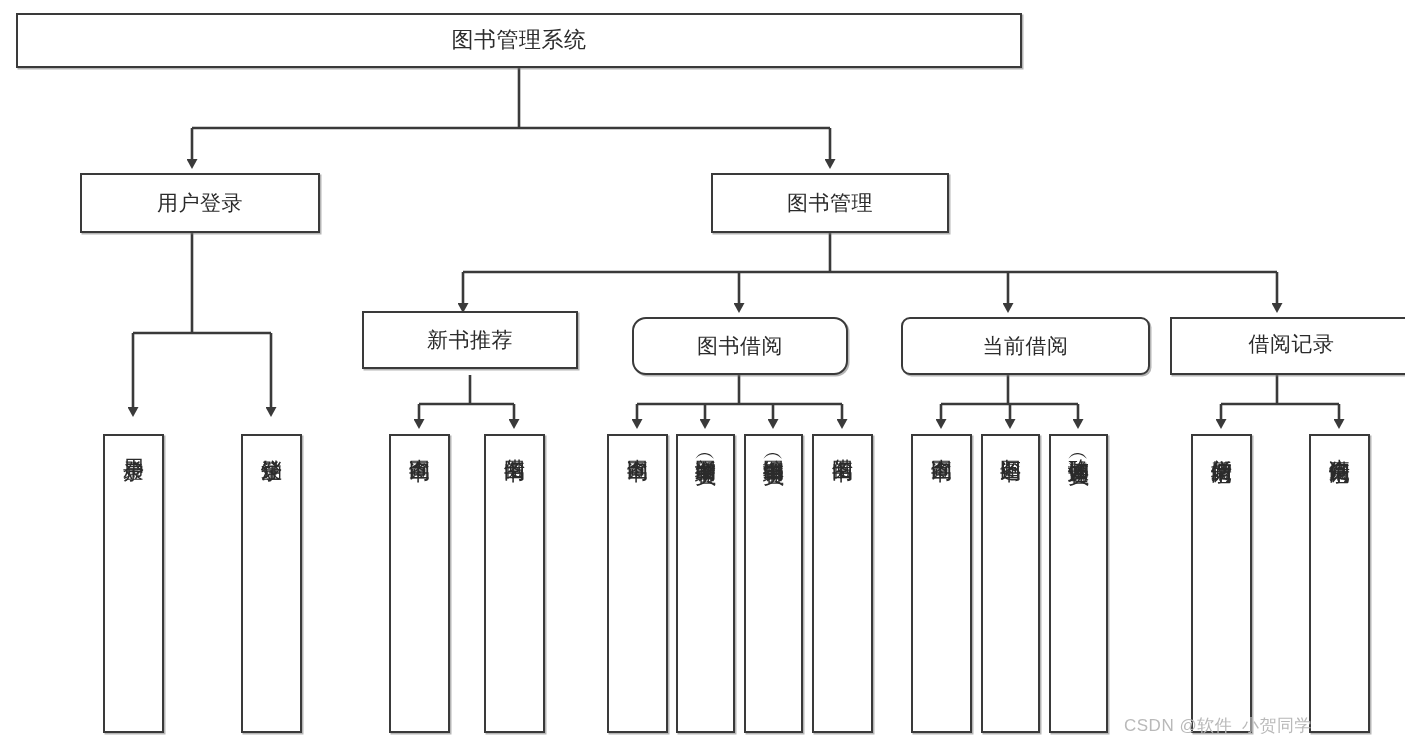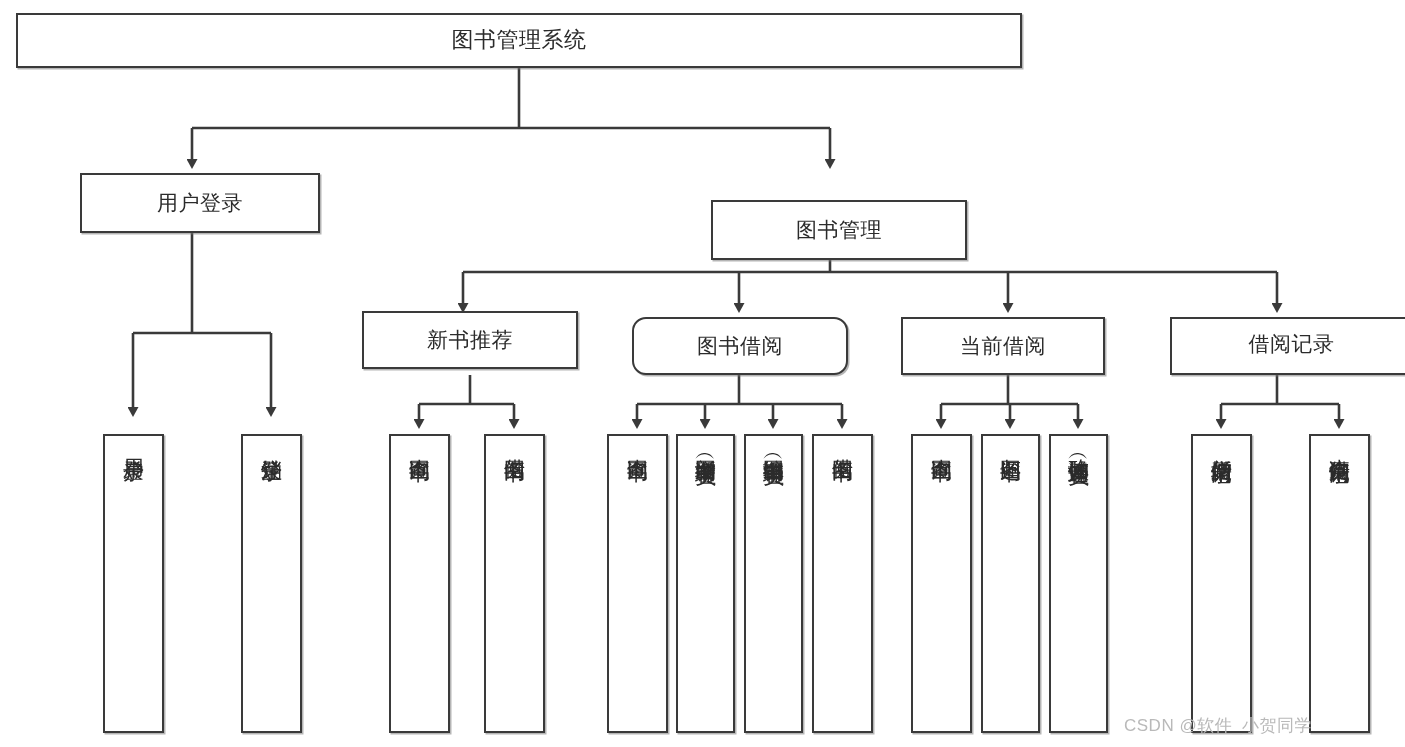--- a/index.html
+++ b/index.html
@@ -122,31 +122,31 @@
     </g>
   </svg>
 
   <div class="node h root" style="left:16px; top:13px; width:1006px; height:55px;">
     <span>图书管理系统</span>
   </div>
 
   <div class="node h" style="left:80px; top:173px; width:240px; height:60px;">
     <span>用户登录</span>
   </div>
-  <div class="node h" style="left:711px; top:173px; width:256px; height:60px;margin-top:27px;">
+  <div class="node h" style="left:711px; top:173px; width:238px; height:60px;">
     <span>图书管理</span>
   </div>
 
   <div class="node h" style="left:362px; top:311px; width:216px; height:58px;">
     <span>新书推荐</span>
   </div>
   <div class="node h" style="left:632px; top:317px; width:216px; height:58px;border-radius:14px;">
     <span>图书借阅</span>
   </div>
-  <div class="node h" style="left:901px; top:317px; width:204px; height:58px;">
+  <div class="node h" style="left:901px; top:317px; width:249px; height:58px;border-radius:9px;">
     <span>当前借阅</span>
   </div>
   <div class="node h" style="left:1170px; top:317px; width:243px; height:58px;font-family:Liberation Mono, monospace;">
     <span>借阅记录</span>
   </div>
 
   <div class="node v" style="left:103px; top:434px; width:61px; height:299px;">
     <span>用户登录</span>
   </div>
   <div class="node v" style="left:241px; top:434px; width:61px; height:299px;">

